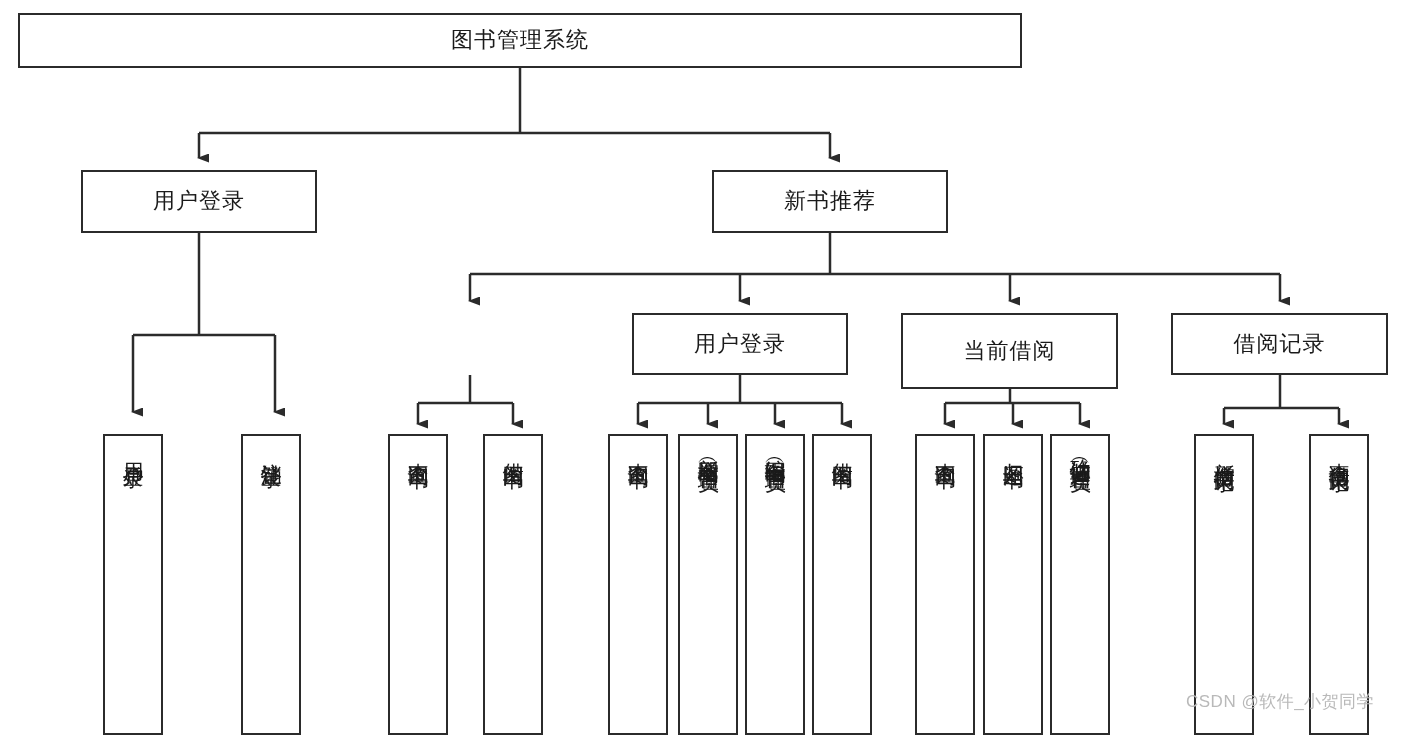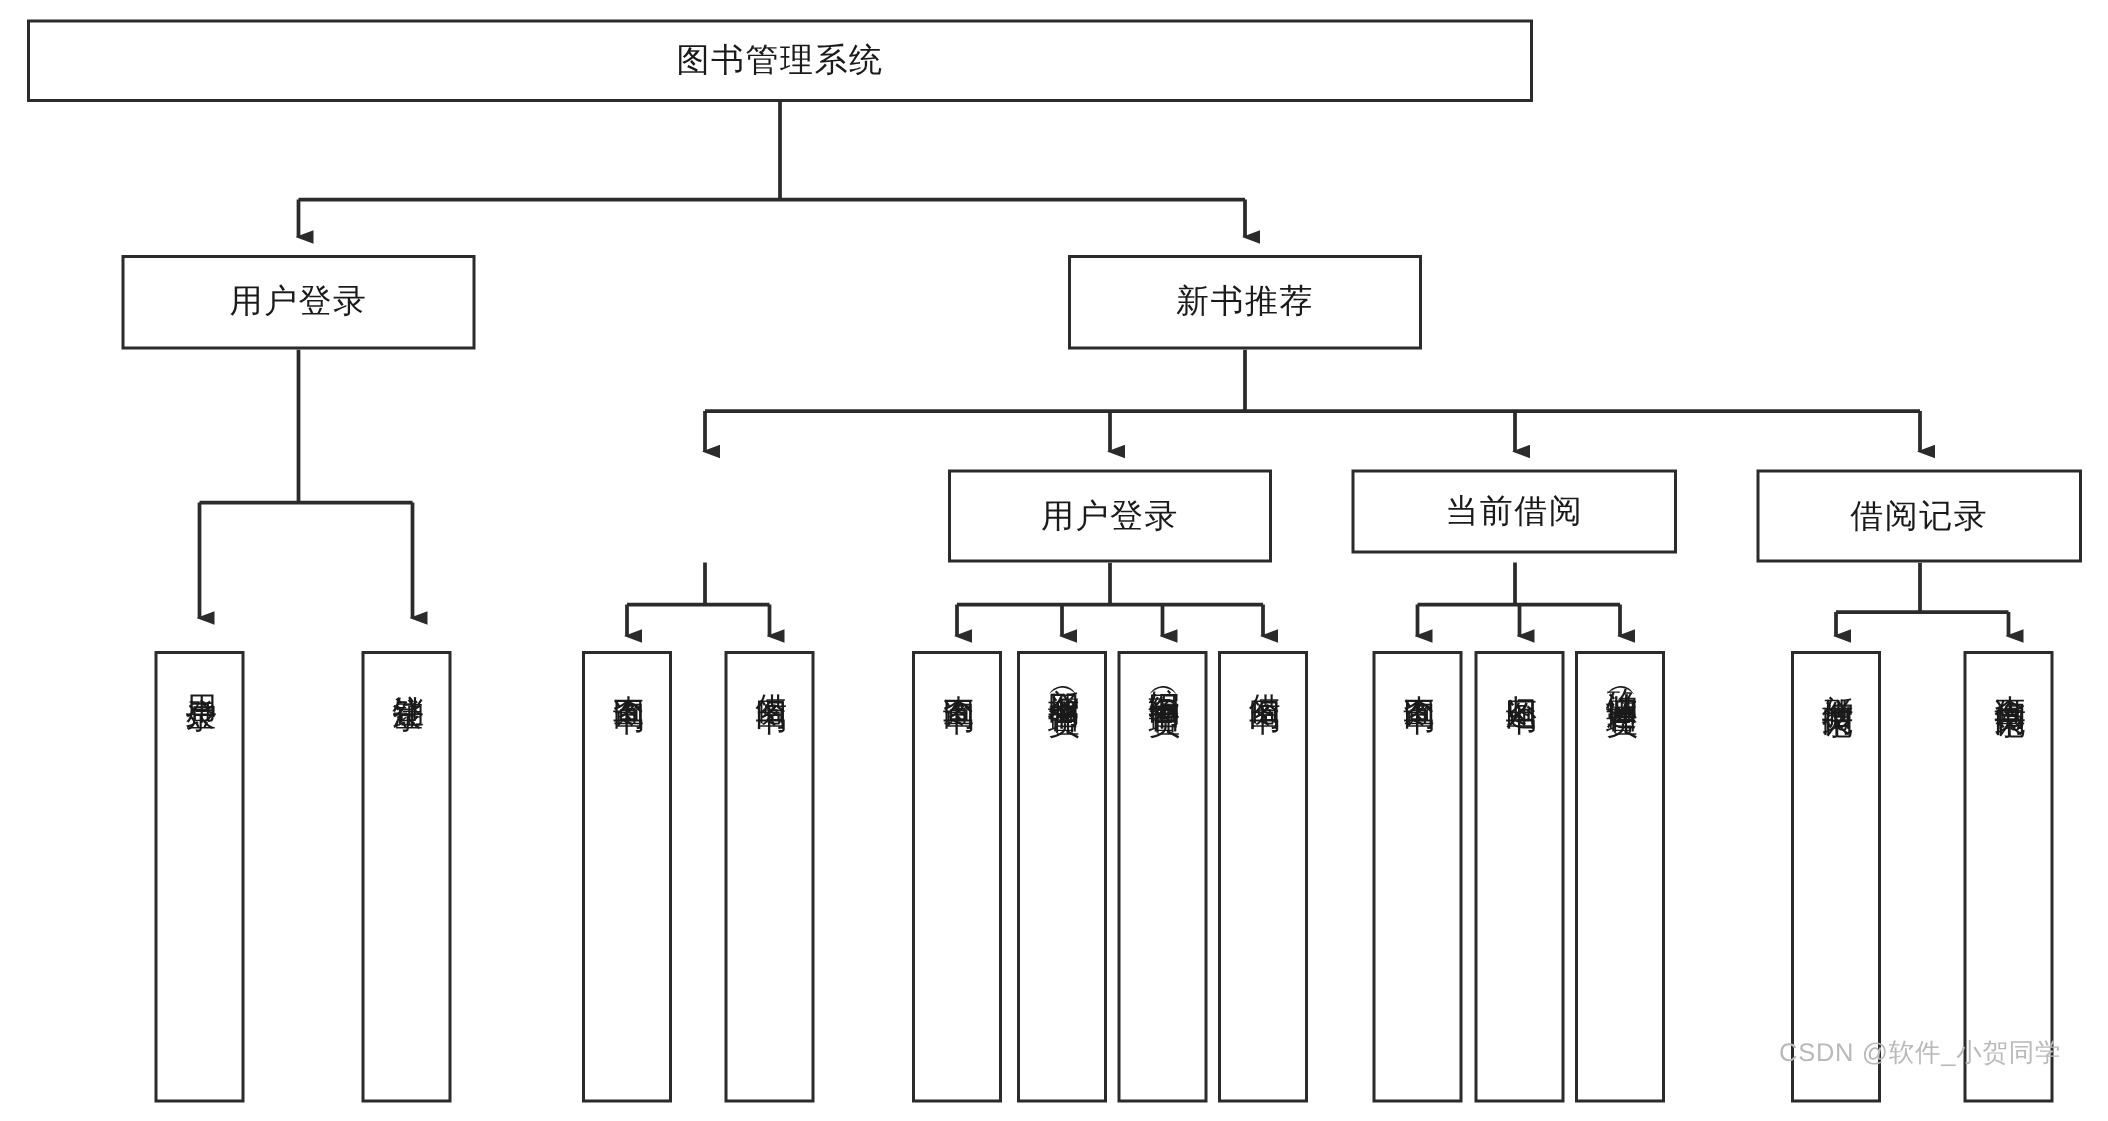--- a/index.html
+++ b/index.html
@@ -126,21 +126,21 @@
 
   <div class="node horiz node-title" style="left:18px; top:13px; width:1004px; height:55px;">图书管理系统</div>
 
   <div class="node horiz" style="left:81px; top:170px; width:236px; height:63px;">用户登录</div>
 
   <div class="node horiz" style="left:712px; top:170px; width:236px; height:63px;">新书推荐</div>
 
 
   <div class="node horiz" style="left:632px; top:313px; width:216px; height:62px;">用户登录</div>
 
-  <div class="node horiz" style="left:901px; top:313px; width:217px; height:56px;">当前借阅</div>
+  <div class="node horiz" style="left:901px; top:313px; width:217px; height:76px;">当前借阅</div>
 
   <div class="node horiz" style="left:1171px; top:313px; width:217px; height:62px;text-align:right;">借阅记录</div>
 
   <div class="node vert" style="left:103px; top:434px; width:60px; height:301px;">用户登录</div>
 
   <div class="node vert" style="left:241px; top:434px; width:60px; height:301px;">注销登录</div>
 
   <div class="node vert" style="left:388px; top:434px; width:60px; height:301px;">查询图书</div>
 
   <div class="node vert" style="left:483px; top:434px; width:60px; height:301px;">借阅图书</div>

